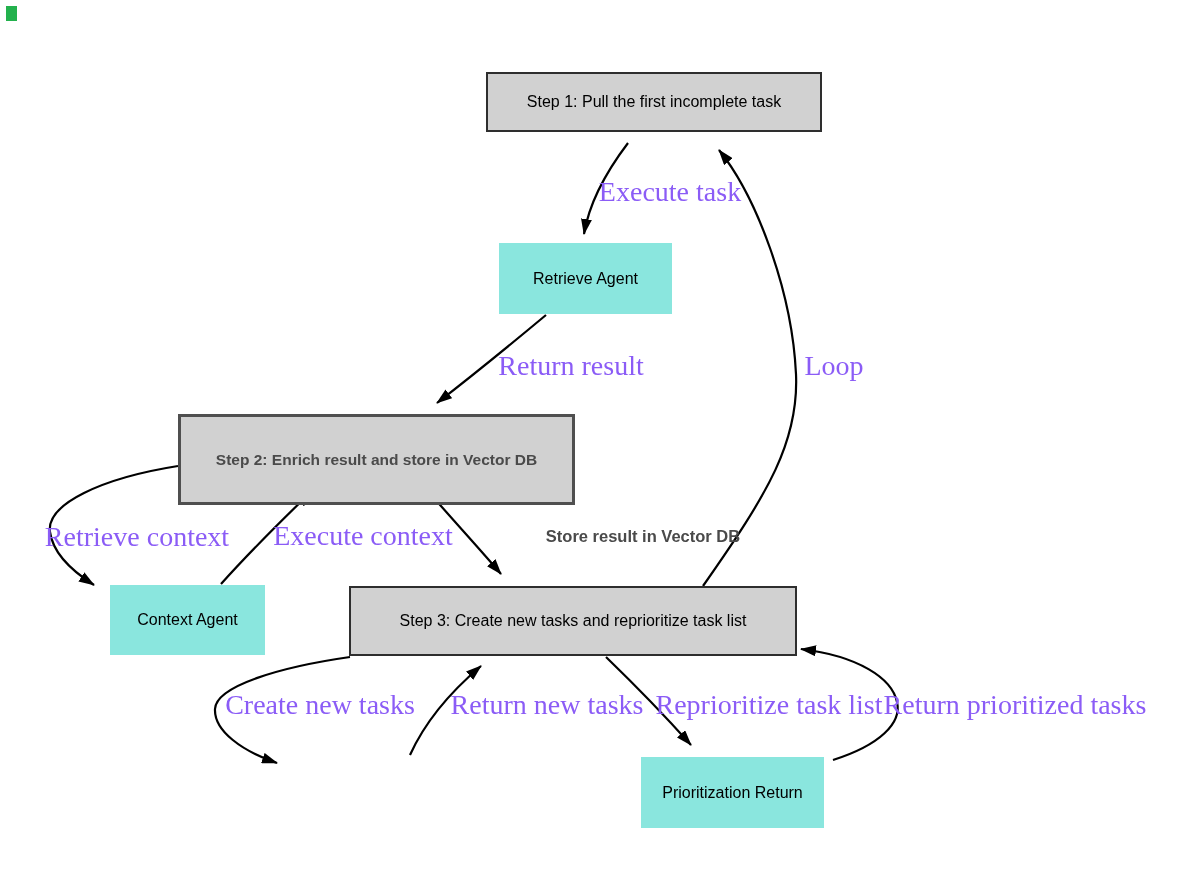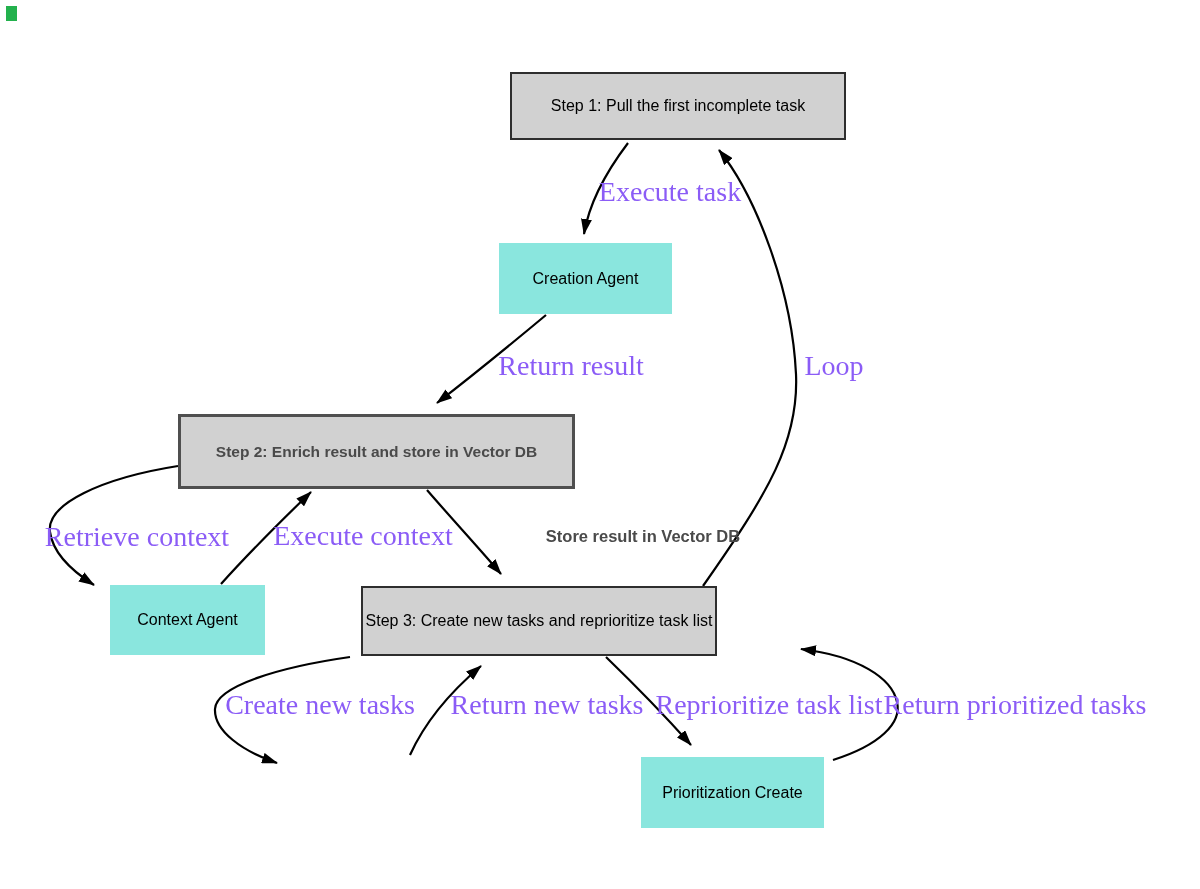--- a/index.html
+++ b/index.html
@@ -74,43 +74,43 @@
       <path d="M 221,584 C 248,554 283,519 311,492" marker-end="url(#arrow)"></path>
       <path d="M 427,490 C 452,519 478,547 501,574" marker-end="url(#arrow)"></path>
       <path d="M 350,657 C 280,667 216,686 215,709 C 214,731 242,751 277,763" marker-end="url(#arrow)"></path>
       <path d="M 410,755 C 424,724 448,694 481,666" marker-end="url(#arrow)"></path>
       <path d="M 606,657 C 637,687 666,717 691,745" marker-end="url(#arrow)"></path>
       <path d="M 833,760 C 880,745 902,723 897,702 C 892,678 858,656 801,649" marker-end="url(#arrow)"></path>
       <path d="M 703,586 C 769,492 799,441 796,374 C 792,290 756,196 719,150" marker-end="url(#arrow)"></path>
     </g>
   </svg>
 
-  <div class="node step" style="left:510px;top:72px;width:336px;height:68px;">
+  <div class="node step" style="left:486px;top:72px;width:336px;height:60px;">
     <span>Step 1: Pull the first incomplete task</span>
   </div>
 
   <div class="node agent" style="left:499px;top:243px;width:173px;height:71px;">
-    <span>Creation Agent</span>
+    <span>Retrieve Agent</span>
   </div>
 
-  <div class="node step muted" style="left:178px;top:414px;width:397px;height:75px;">
+  <div class="node step muted" style="left:178px;top:414px;width:397px;height:91px;">
     <span>Step 2: Enrich result and store in Vector DB</span>
   </div>
 
   <div class="node agent" style="left:110px;top:585px;width:155px;height:70px;">
     <span>Context Agent</span>
   </div>
 
-  <div class="node step" style="left:361px;top:586px;width:356px;height:70px;">
+  <div class="node step" style="left:349px;top:586px;width:448px;height:70px;">
     <span>Step 3: Create new tasks and reprioritize task list</span>
   </div>
 
 
   <div class="node agent" style="left:641px;top:757px;width:183px;height:71px;">
-    <span>Prioritization Create</span>
+    <span>Prioritization Return</span>
   </div>
 
   <div class="elabel" style="left:670px;top:192px;">Execute task</div>
 
   <div class="elabel" style="left:571px;top:366px;">Return result</div>
 
   <div class="elabel" style="left:137px;top:537px;">Retrieve context</div>
 
   <div class="elabel" style="left:363px;top:536px;">Execute context</div>
 

